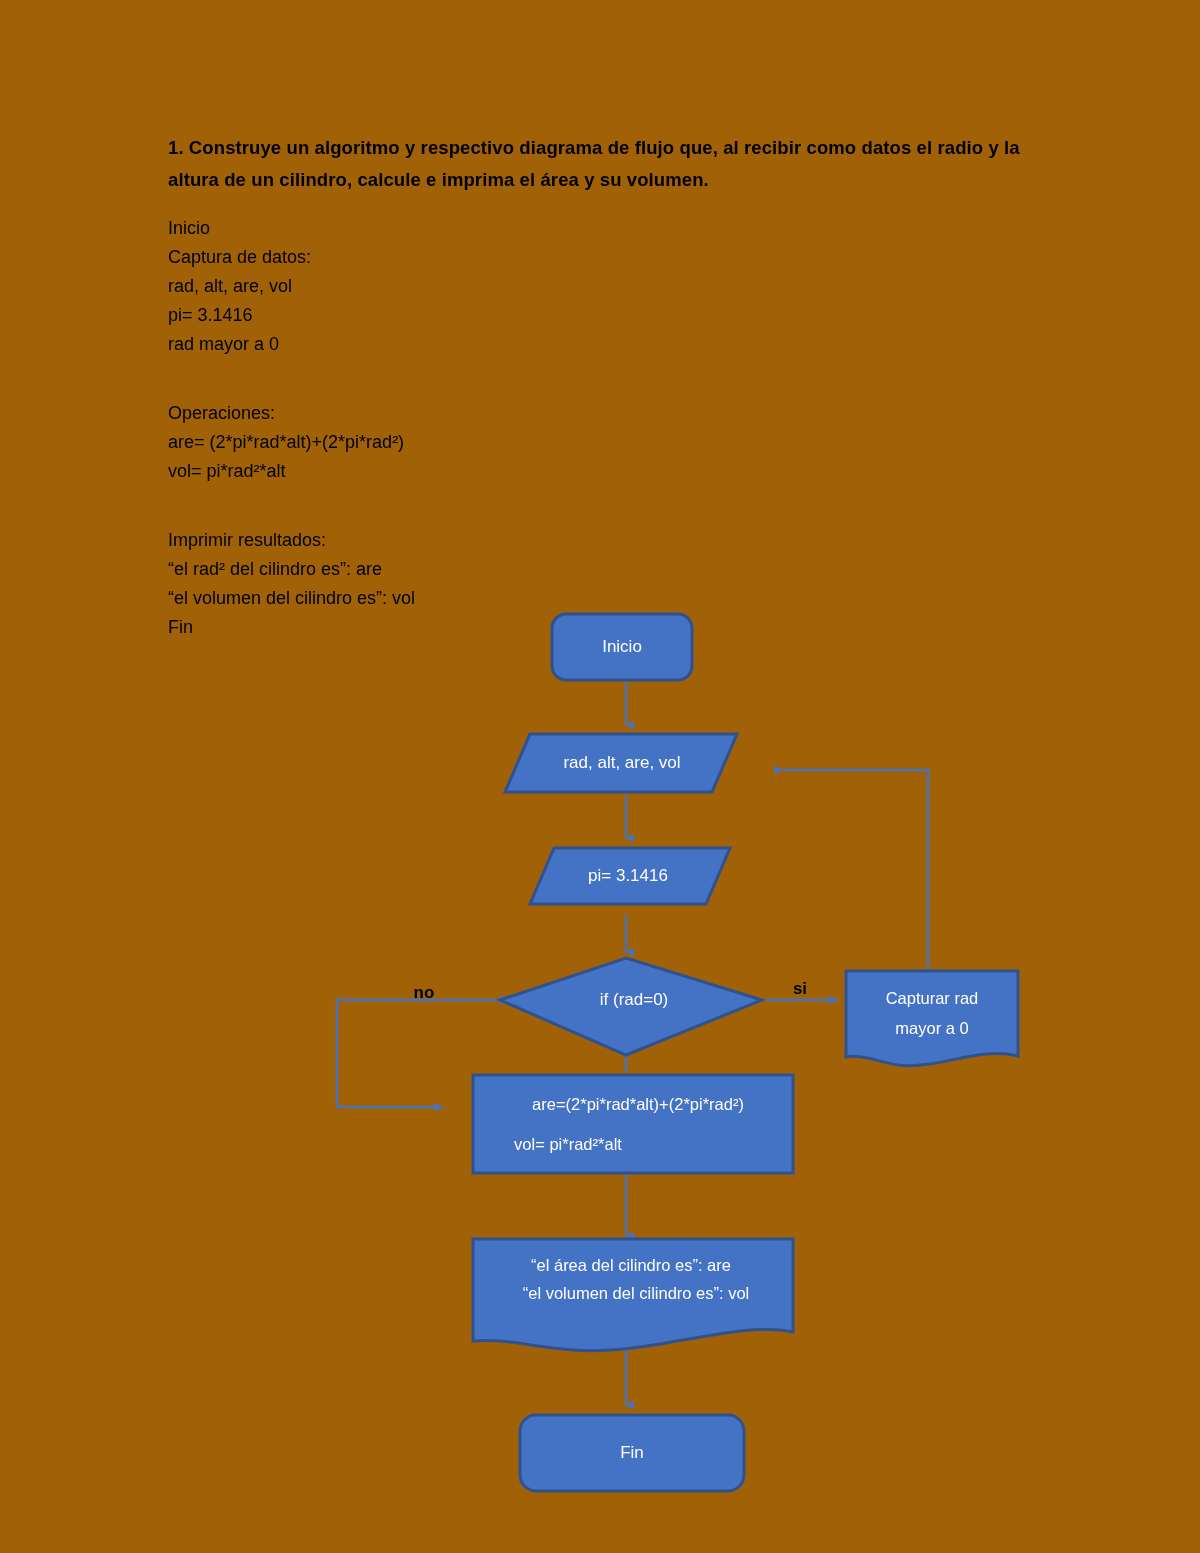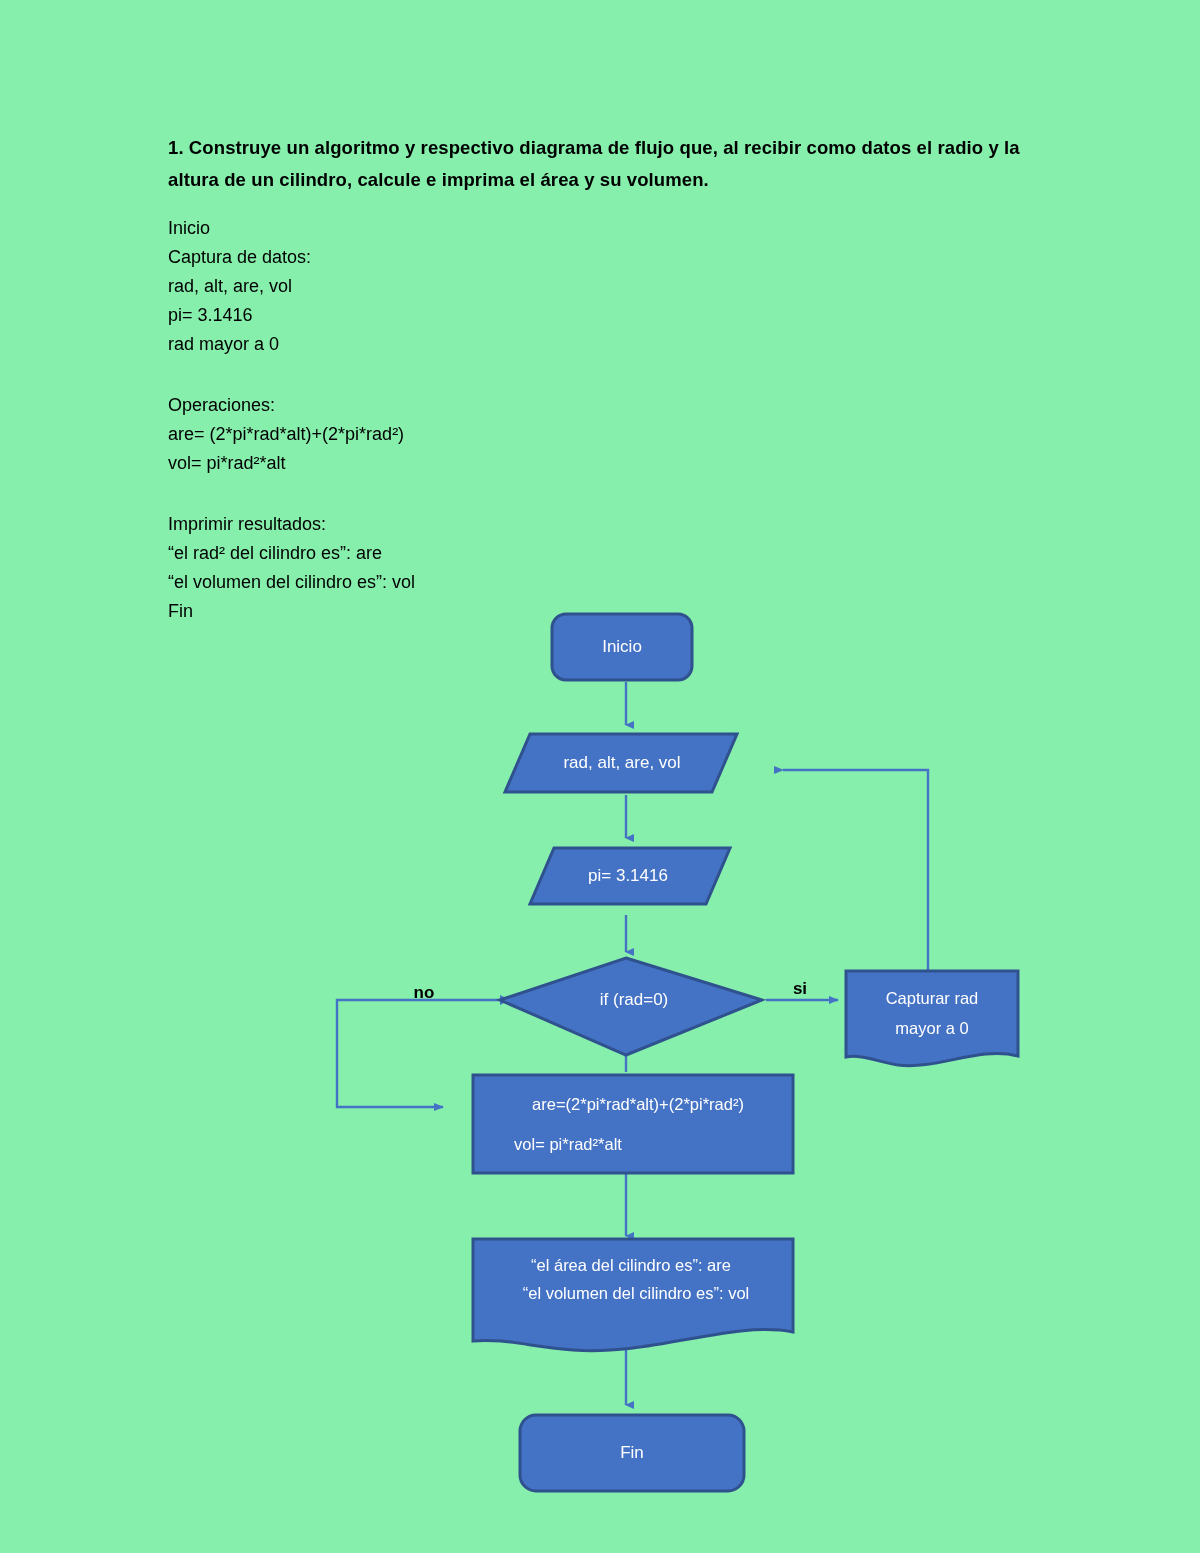--- a/index.html
+++ b/index.html
@@ -11,21 +11,21 @@
     width: 1200px;
     height: 1553px;
     position: relative;
     font-family: "Liberation Sans", sans-serif;
     color: #000000;
     overflow: hidden;
   }
   .page {
     position: absolute;
     inset: 0;
-    background: #86efac;
+    background: #a16207;
   }
   .doc-text {
     position: absolute;
     left: 168px;
     top: 132px;
     width: 866px;
   }
   .heading {
     font-size: 18.5px;
     font-weight: bold;
@@ -33,21 +33,21 @@
     letter-spacing: 0.1px;
     margin: 0 0 18px 0;
   }
   .para {
     font-size: 18px;
     line-height: 29px;
     margin: 0;
     white-space: pre-line;
   }
   .para.spaced {
-    margin-top: 32px;
+    margin-top: 40px;
   }
   .flow {
     position: absolute;
     left: 0;
     top: 560px;
     width: 1200px;
     height: 1000px;
   }
   .flow svg {
     display: block;

